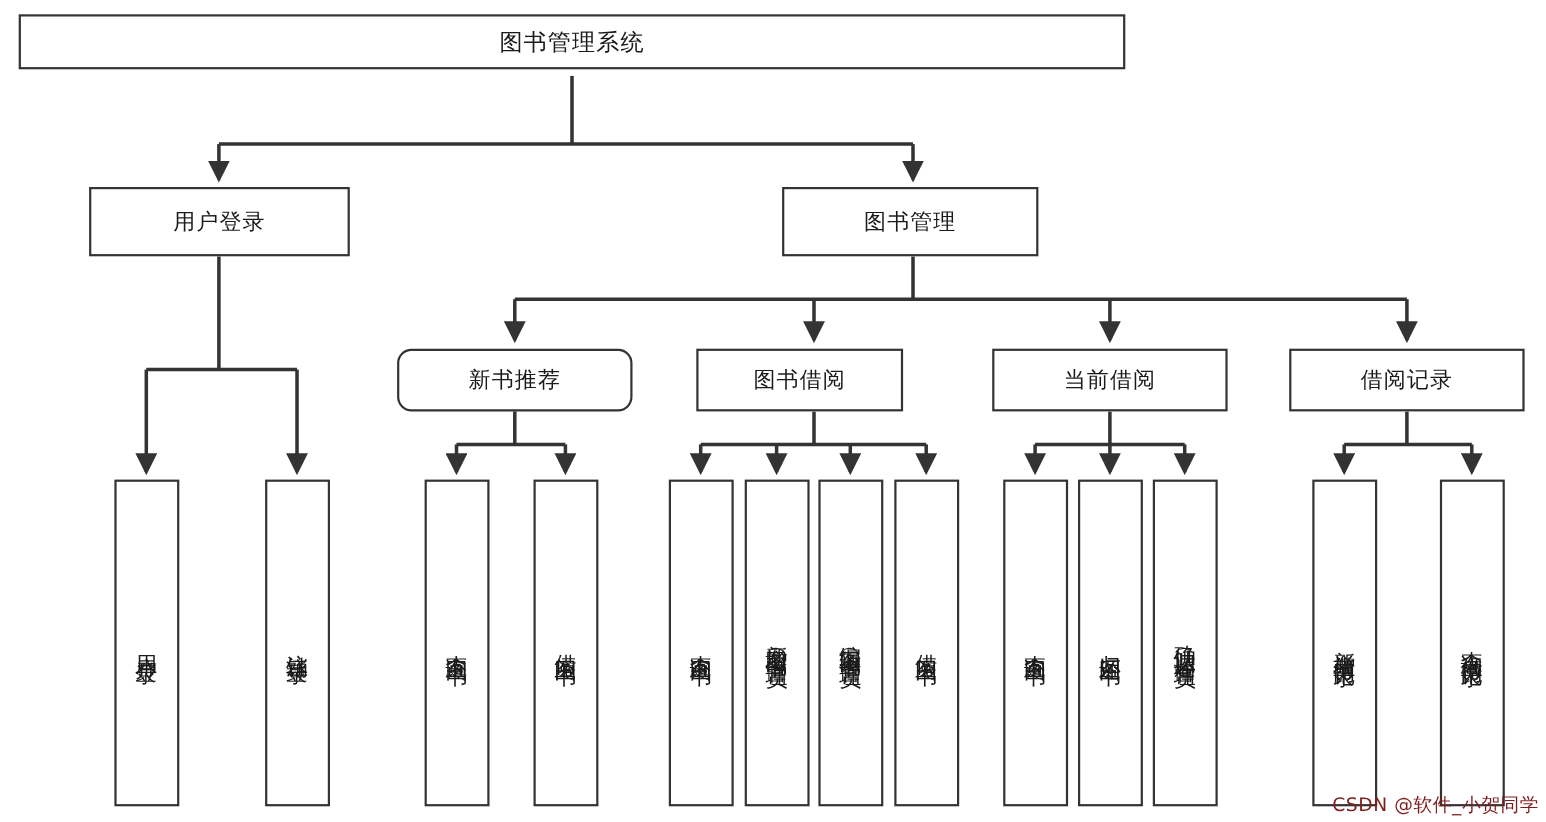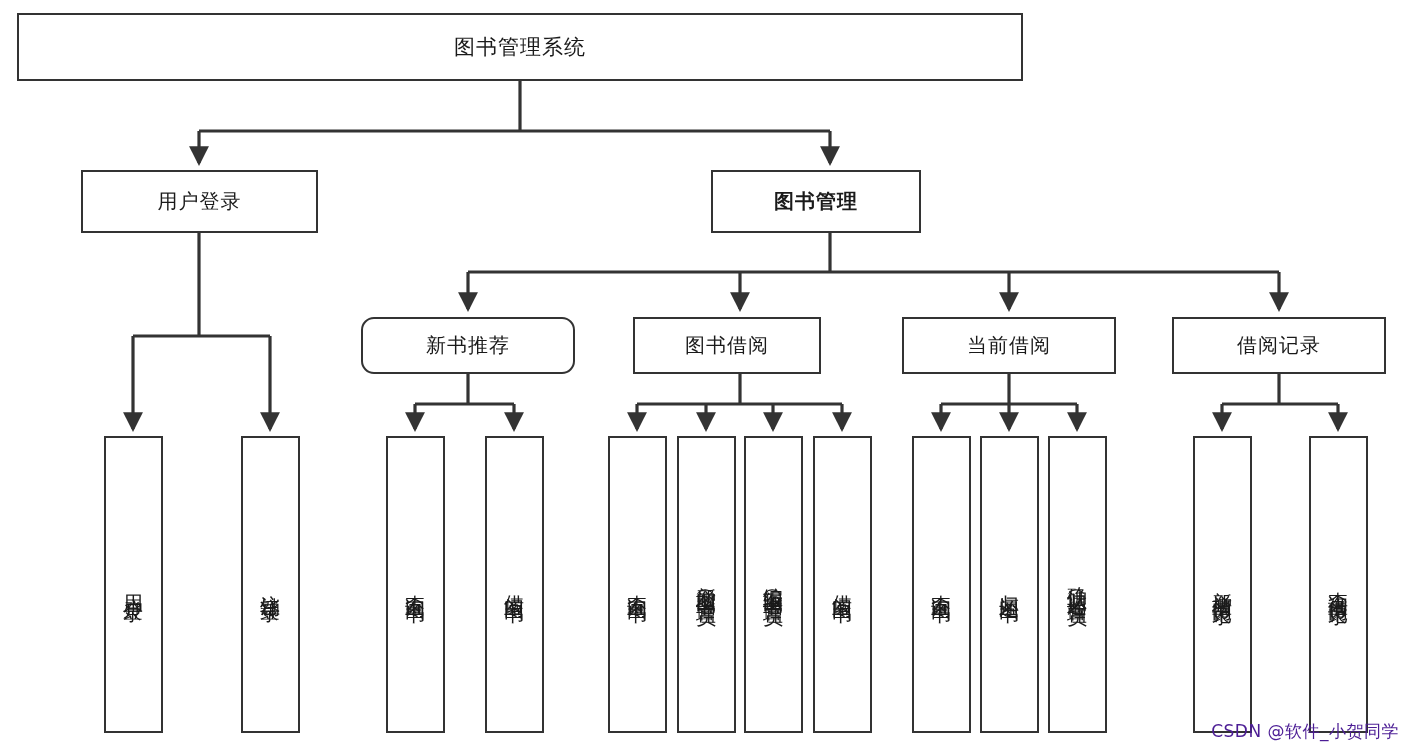--- a/index.html
+++ b/index.html
@@ -50,21 +50,21 @@
     text-align:center;
   }
   .node .htext{
     white-space:nowrap;
     letter-spacing:1px;
   }
   #watermark{
     position:absolute;
     right:6px;bottom:4px;
     font-size:17px;
-    color:#4c1d95;
+    color:#7f1d1d;
     white-space:nowrap;
     letter-spacing:0.5px;
   }
 </style>
 </head>
 <body>
 
 <div id="diagram">
 
   <svg id="wires" viewBox="0 0 1405 747" xmlns="http://www.w3.org/2000/svg">
@@ -113,29 +113,29 @@
       <path d="M 1009 404 L 1009 429" marker-end="url(#arrow)"></path>
       <path d="M 1077 404 L 1077 429" marker-end="url(#arrow)"></path>
 
       <path d="M 1279 374 L 1279 404"></path>
       <path d="M 1222 404 L 1338 404"></path>
       <path d="M 1222 404 L 1222 429" marker-end="url(#arrow)"></path>
       <path d="M 1338 404 L 1338 429" marker-end="url(#arrow)"></path>
     </g>
   </svg>
 
-  <div class="node root" style="left:17px;top:13px;width:1006px;height:68px;">
+  <div class="node root" style="left:17px;top:13px;width:1006px;height:50px;">
     <span class="htext">图书管理系统</span>
   </div>
 
   <div class="node level2" style="left:81px;top:170px;width:237px;height:63px;">
     <span class="htext">用户登录</span>
   </div>
 
-  <div class="node level2" style="left:711px;top:170px;width:210px;height:63px;font-weight:bold;">
+  <div class="node level2" style="left:711px;top:170px;width:233px;height:63px;">
     <span class="htext">图书管理</span>
   </div>
 
   <div class="node level2" style="left:361px;top:317px;width:214px;height:57px;border-radius:13px;">
     <span class="htext">新书推荐</span>
   </div>
 
   <div class="node level2" style="left:633px;top:317px;width:188px;height:57px;">
     <span class="htext">图书借阅</span>
   </div>

